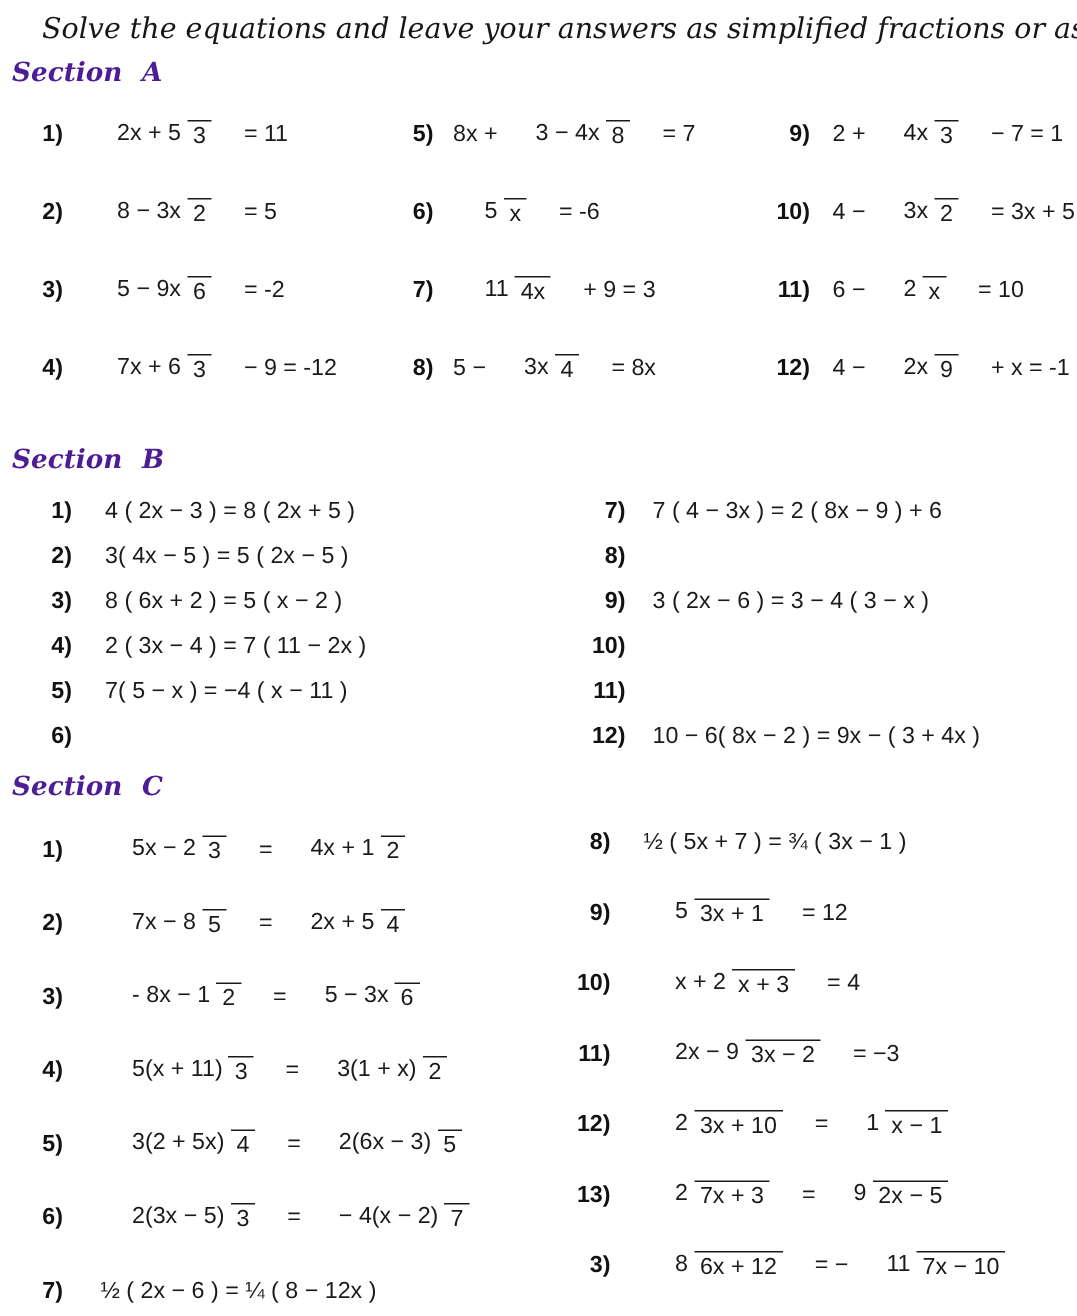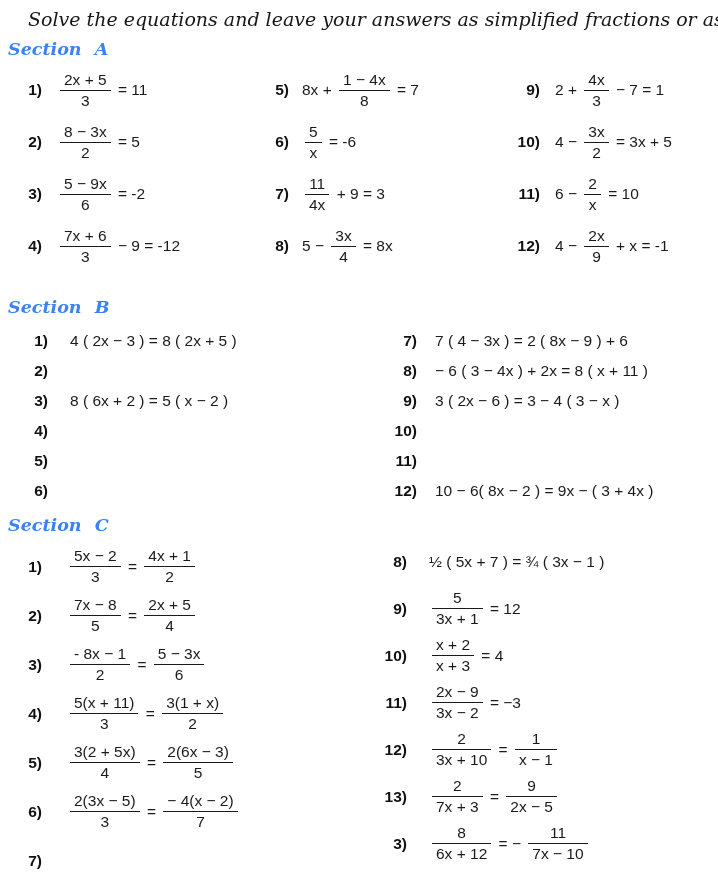--- a/index.html
+++ b/index.html
@@ -9,21 +9,21 @@
     position:relative;overflow:hidden;box-sizing:border-box;
   }
   .title{
     font-family:"DejaVu Serif","Liberation Serif",serif;
     font-style:italic;font-size:19px;line-height:26px;
     padding:6px 8px 0 28px;white-space:pre;color:#161616;
   }
   .sec-h{
     font-family:"DejaVu Serif","Liberation Serif",serif;
     font-style:italic;font-weight:bold;font-size:17.5px;line-height:22px;
-    margin:0 0 0 8px;word-spacing:7px;color:#3b82f6;
+    margin:0 0 0 8px;word-spacing:7px;color:#4c1d95;
   }
   .sec-a .sec-h{margin-top:6px;}
   .sec-b .sec-h{margin-top:24px;}
   .sec-c .sec-h{margin-top:8px;}
   .cols{display:flex;align-items:flex-start;}
   .sec-a .cols{margin-top:4px;}
   .sec-b .cols{margin-top:8px;}
   .sec-c .cols{margin-top:6px;}
   .col{display:flex;flex-direction:column;}
   .sec-a .col1{width:250px;}
@@ -45,22 +45,22 @@
   .sec-a .col1 .prob-num{width:42px;margin-right:15px;}
   .sec-a .col2 .prob-num{width:39px;margin-right:13px;}
   .sec-a .col3 .prob-num{width:45px;margin-right:15px;}
   .sec-b .col1 .prob-num{width:48px;margin-right:22px;}
   .sec-b .col2 .prob-num{width:65px;margin-right:18px;}
   .sec-c .col1 .prob-num{width:42px;margin-right:25px;}
   .sec-c .col2 .prob-num{width:55px;margin-right:22px;}
   .eq{display:flex;align-items:center;font-size:15.5px;color:#1a1a1a;}
   .tok{white-space:pre;}
   .frac{
-    display:inline-flex;flex-direction:column;align-items:stretch;
-    text-align:center;margin:0 3px;line-height:18px;
+    display:inline-flex;flex-direction:row;align-items:stretch;
+    text-align:center;margin:0 17px;line-height:18px;
   }
   .fnum{padding:0 4px 1px;}
   .fden{border-top:1.6px solid #1a1a1a;padding:1px 4px 0;}
 </style>
 </head>
 <body>
 
 <div class="page">
   <div class="title">Solve the equations and leave your answers as simplified fractions or as decimals.</div>
 
@@ -108,21 +108,21 @@
               <span class="tok"> − 9 = -12</span>
             </span>
           </div>
         </div>
       <div class="col col2">
           <div class="prob-row">
             <span class="prob-num">5)</span>
             <span class="eq">
               <span class="tok">8x + </span>
               <span class="frac">
-                <span class="fnum">1 − 4x</span>
+                <span class="fnum">3 − 4x</span>
                 <span class="fden">8</span>
               </span>
               <span class="tok"> = 7</span>
             </span>
           </div>
           <div class="prob-row">
             <span class="prob-num">6)</span>
             <span class="eq">
               <span class="frac">
                 <span class="fnum">5</span>
@@ -207,49 +207,55 @@
     <div class="cols">
       <div class="col col1">
           <div class="prob-row">
             <span class="prob-num">1)</span>
             <span class="eq">
               <span class="tok">4 ( 2x − 3 ) = 8 ( 2x + 5 )</span>
             </span>
           </div>
           <div class="prob-row">
             <span class="prob-num">2)</span>
+            <span class="eq">
+              <span class="tok">3( 4x − 5 ) = 5 ( 2x − 5 )</span>
+            </span>
           </div>
           <div class="prob-row">
             <span class="prob-num">3)</span>
             <span class="eq">
               <span class="tok">8 ( 6x + 2 ) = 5 ( x − 2 )</span>
             </span>
           </div>
           <div class="prob-row">
             <span class="prob-num">4)</span>
+            <span class="eq">
+              <span class="tok">2 ( 3x − 4 ) = 7 ( 11 − 2x )</span>
+            </span>
           </div>
           <div class="prob-row">
             <span class="prob-num">5)</span>
+            <span class="eq">
+              <span class="tok">7( 5 − x ) = −4 ( x − 11 )</span>
+            </span>
           </div>
           <div class="prob-row">
             <span class="prob-num">6)</span>
           </div>
         </div>
       <div class="col col2">
           <div class="prob-row">
             <span class="prob-num">7)</span>
             <span class="eq">
               <span class="tok">7 ( 4 − 3x ) = 2 ( 8x − 9 ) + 6</span>
             </span>
           </div>
           <div class="prob-row">
             <span class="prob-num">8)</span>
-            <span class="eq">
-              <span class="tok">− 6 ( 3 − 4x ) + 2x = 8 ( x + 11 )</span>
-            </span>
           </div>
           <div class="prob-row">
             <span class="prob-num">9)</span>
             <span class="eq">
               <span class="tok">3 ( 2x − 6 ) = 3 − 4 ( 3 − x )</span>
             </span>
           </div>
           <div class="prob-row">
             <span class="prob-num">10)</span>
           </div>
@@ -349,20 +355,23 @@
               </span>
               <span class="tok"> = </span>
               <span class="frac">
                 <span class="fnum">− 4(x − 2)</span>
                 <span class="fden">7</span>
               </span>
             </span>
           </div>
           <div class="prob-row">
             <span class="prob-num">7)</span>
+            <span class="eq">
+              <span class="tok">½ ( 2x − 6 ) = ¼ ( 8 − 12x )</span>
+            </span>
           </div>
         </div>
       <div class="col col2">
           <div class="prob-row">
             <span class="prob-num">8)</span>
             <span class="eq">
               <span class="tok">½ ( 5x + 7 ) = ¾ ( 3x − 1 )</span>
             </span>
           </div>
           <div class="prob-row">

